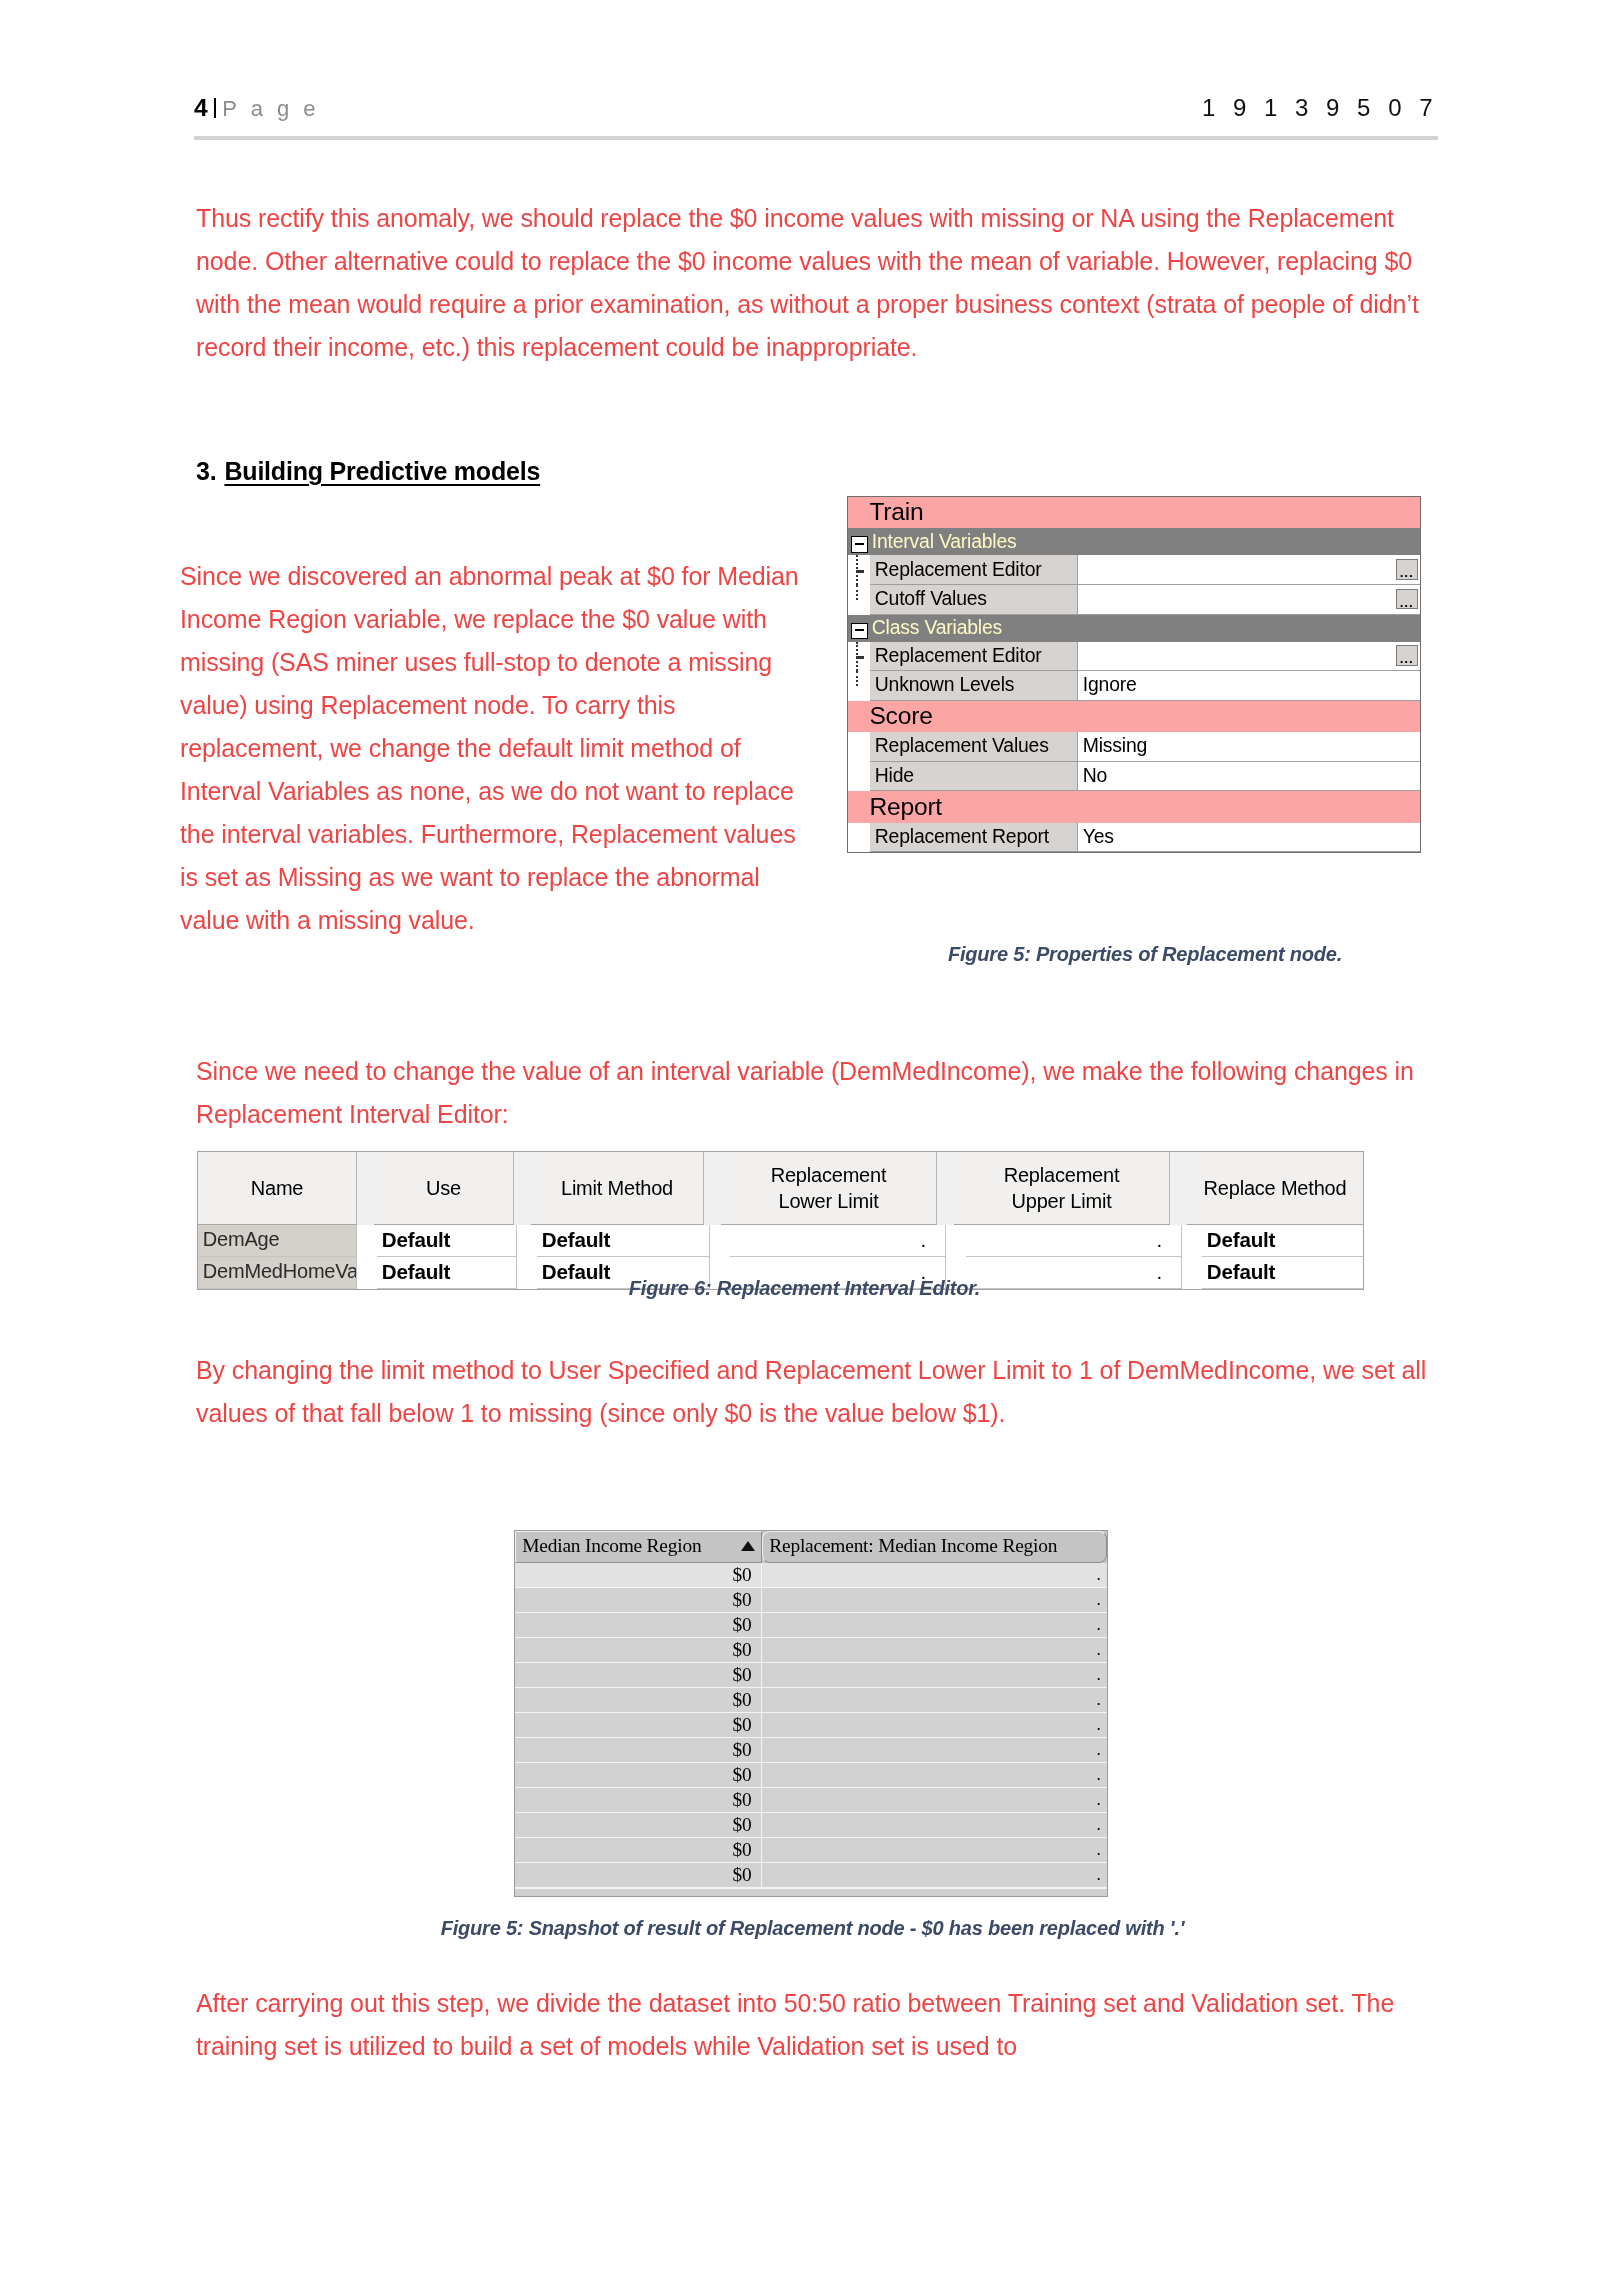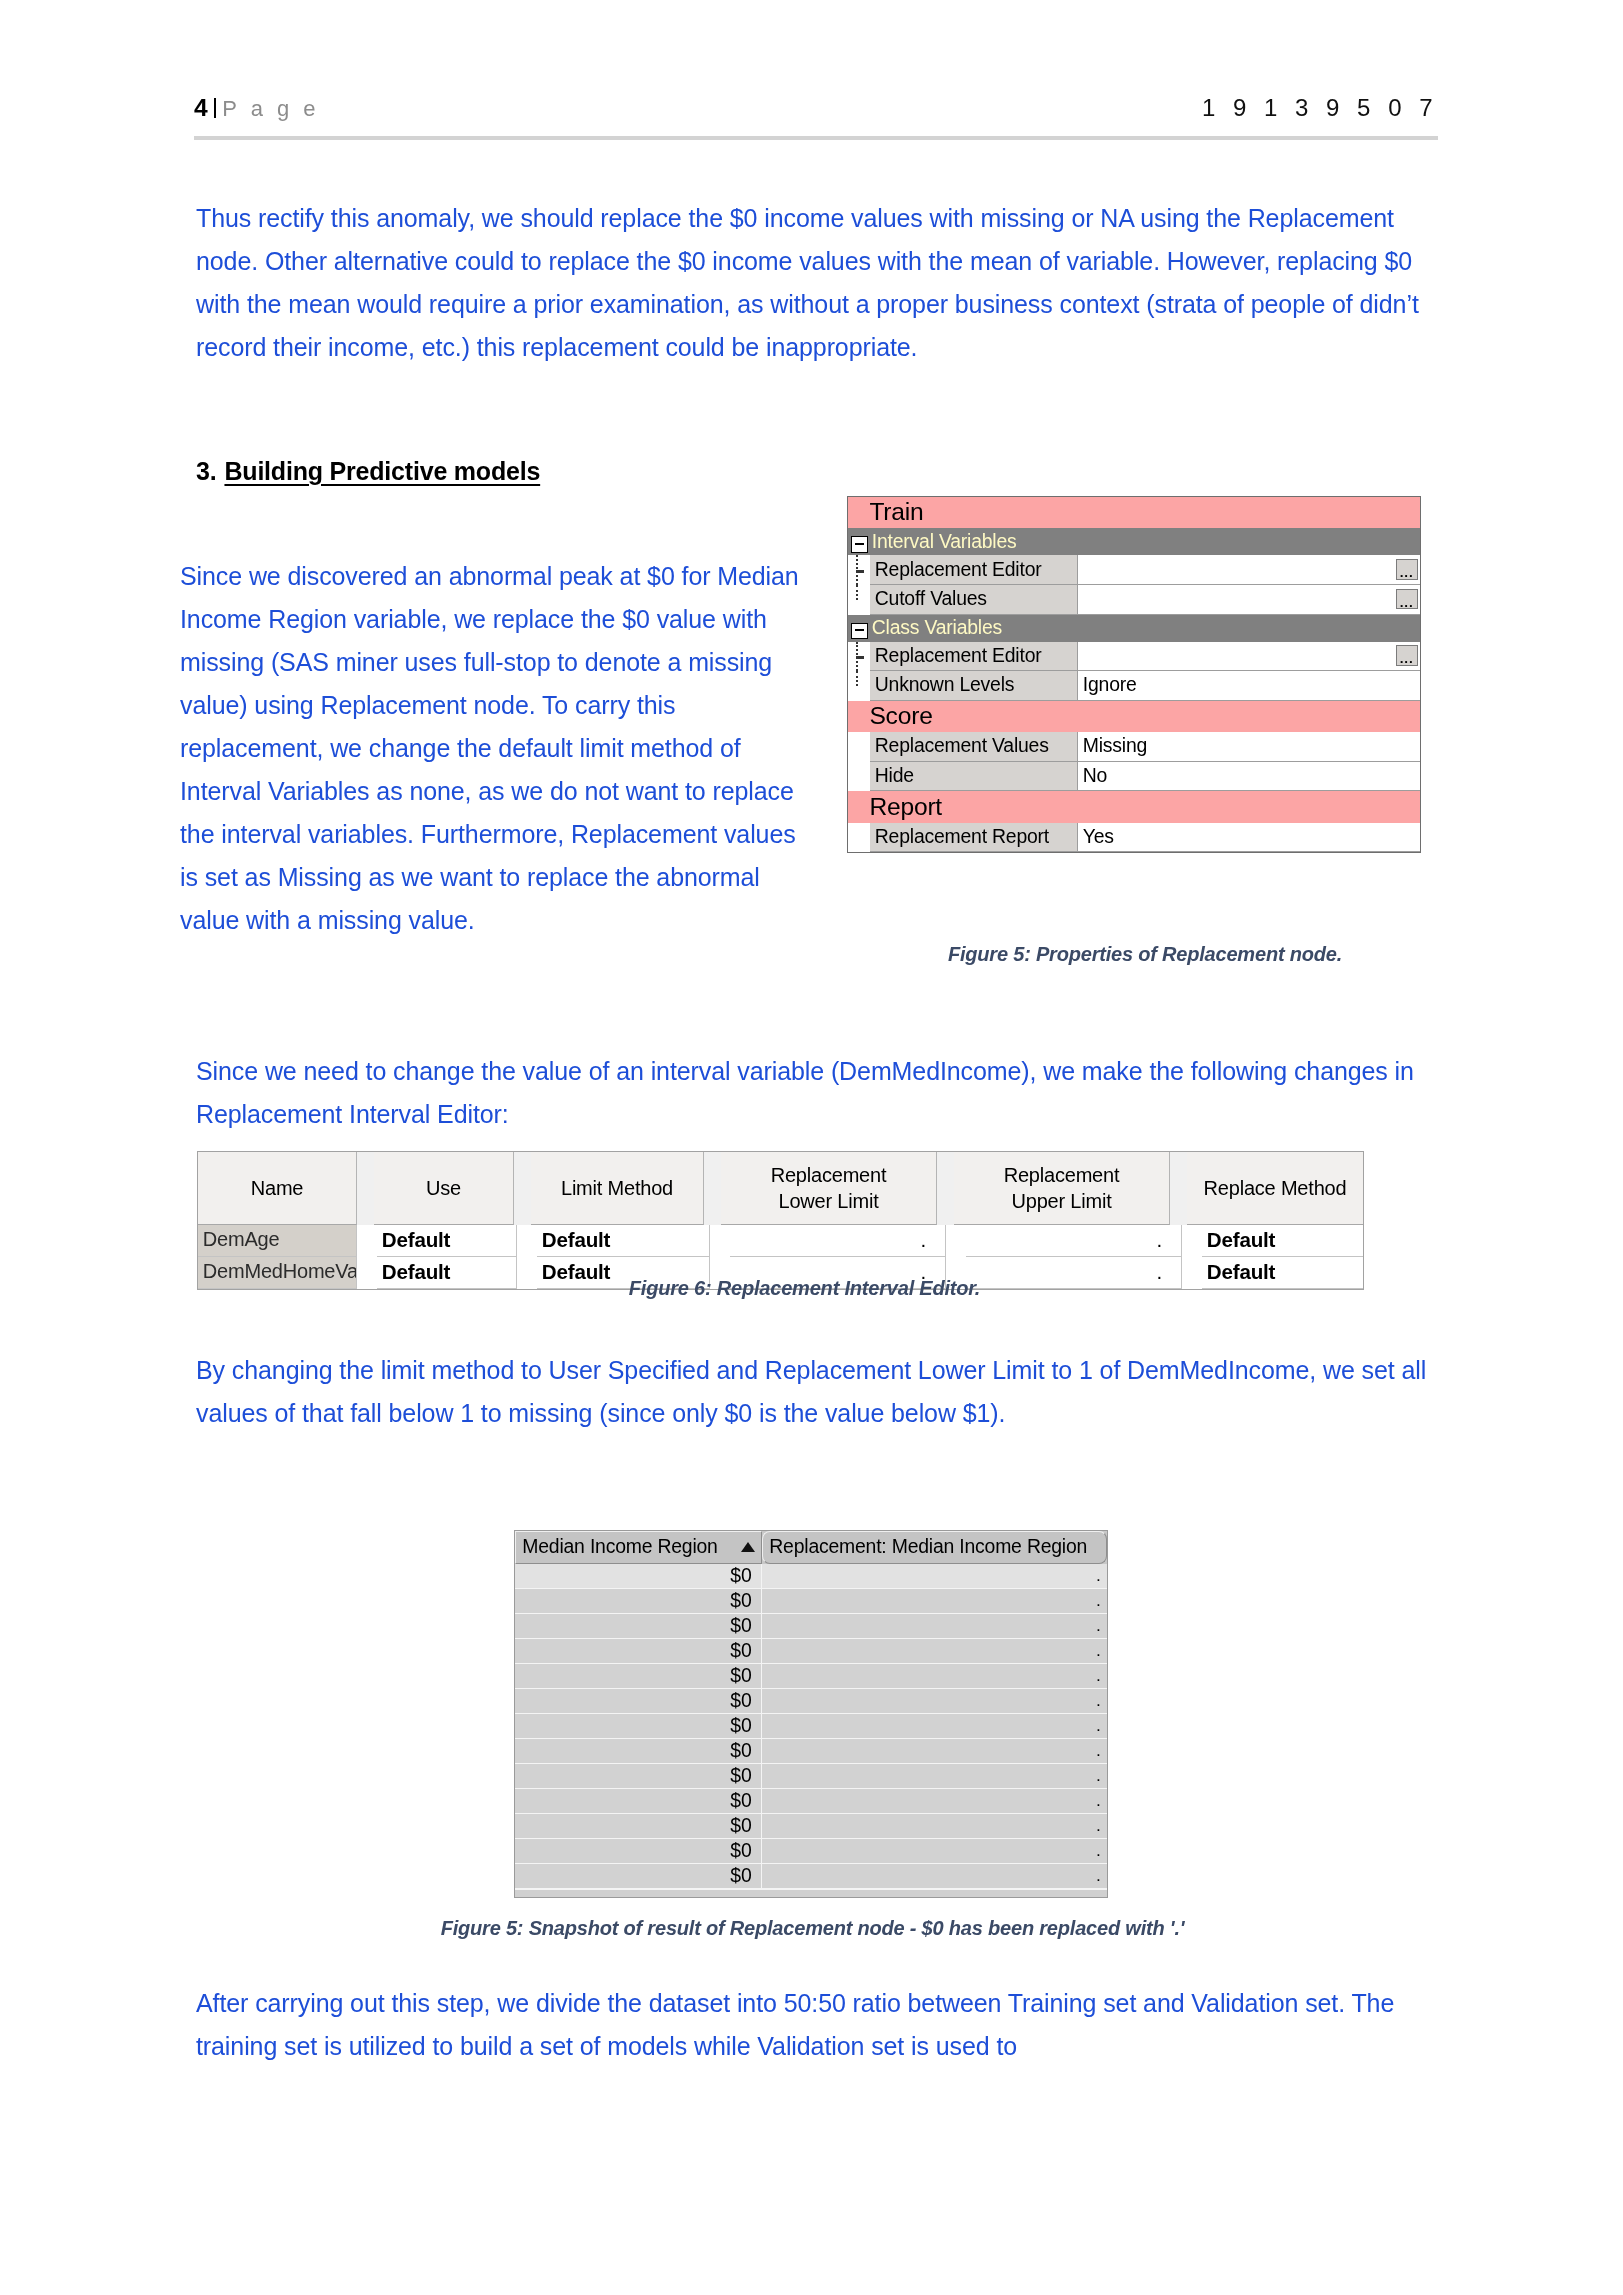--- a/index.html
+++ b/index.html
@@ -69,21 +69,21 @@
     width: 1244px;
     height: 4px;
     background: #d3d3d3;
   }
 
   
   .para {
     position: absolute;
     font-size: 25px;
     line-height: 43px;
-    color: #1d4ed8;
+    color: #ef4444;
     letter-spacing: -0.1px;
   }
   .p-intro   { top: 197px;  left: 196px; width: 1238px; }
   .p-left    { top: 555px;  left: 180px; width: 626px;  }
   .p-interval{ top: 1050px; left: 196px; width: 1240px; }
   .p-bychange{ top: 1349px; left: 196px; width: 1240px; }
   .p-after   { top: 1982px; left: 196px; width: 1240px; }
 
   .heading3 {
     position: absolute;
@@ -280,20 +280,21 @@
 
   
   .grid {
     position: absolute;
     top: 1530px;
     left: 514px;
     width: 594px;
     border: 0.8px solid #9a9a9a;
     background: #d0d0d0;
     font-size: 19px;
+    font-family: Liberation Serif, serif;
   }
   .grid-head { display: flex; background: #c8c8c8; }
   .grid-head > div {
     background: #c4c4c4;
     border: 1.6px solid;
     border-color: #efefef #8e8e8e #8e8e8e #efefef;
     padding: 3.2px 6.3px 4.8px 6.3px;
     font-size: 19.4px;
     white-space: nowrap;
     letter-spacing: -0.2px;

